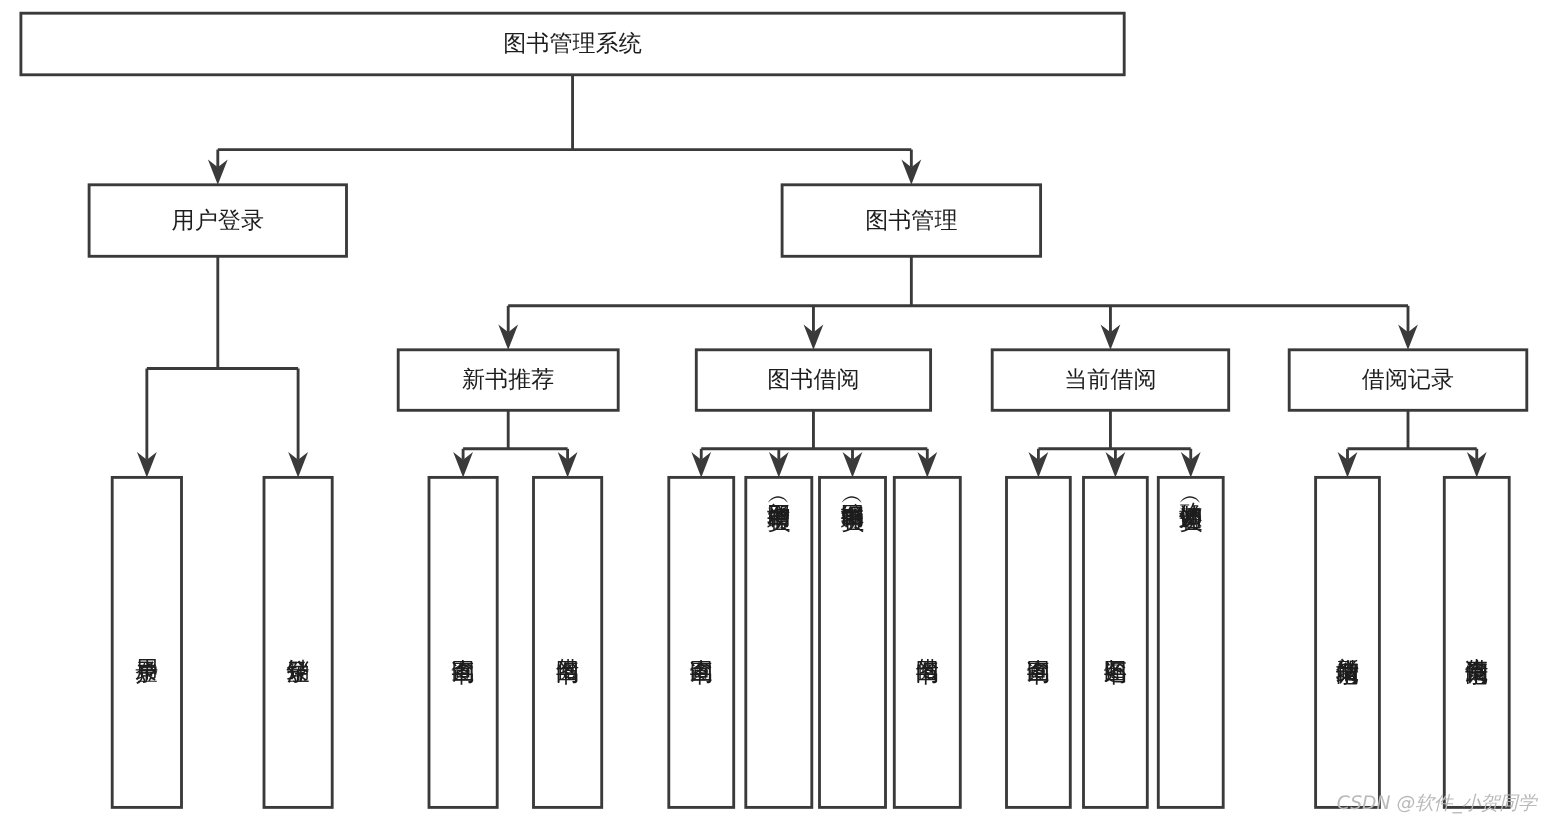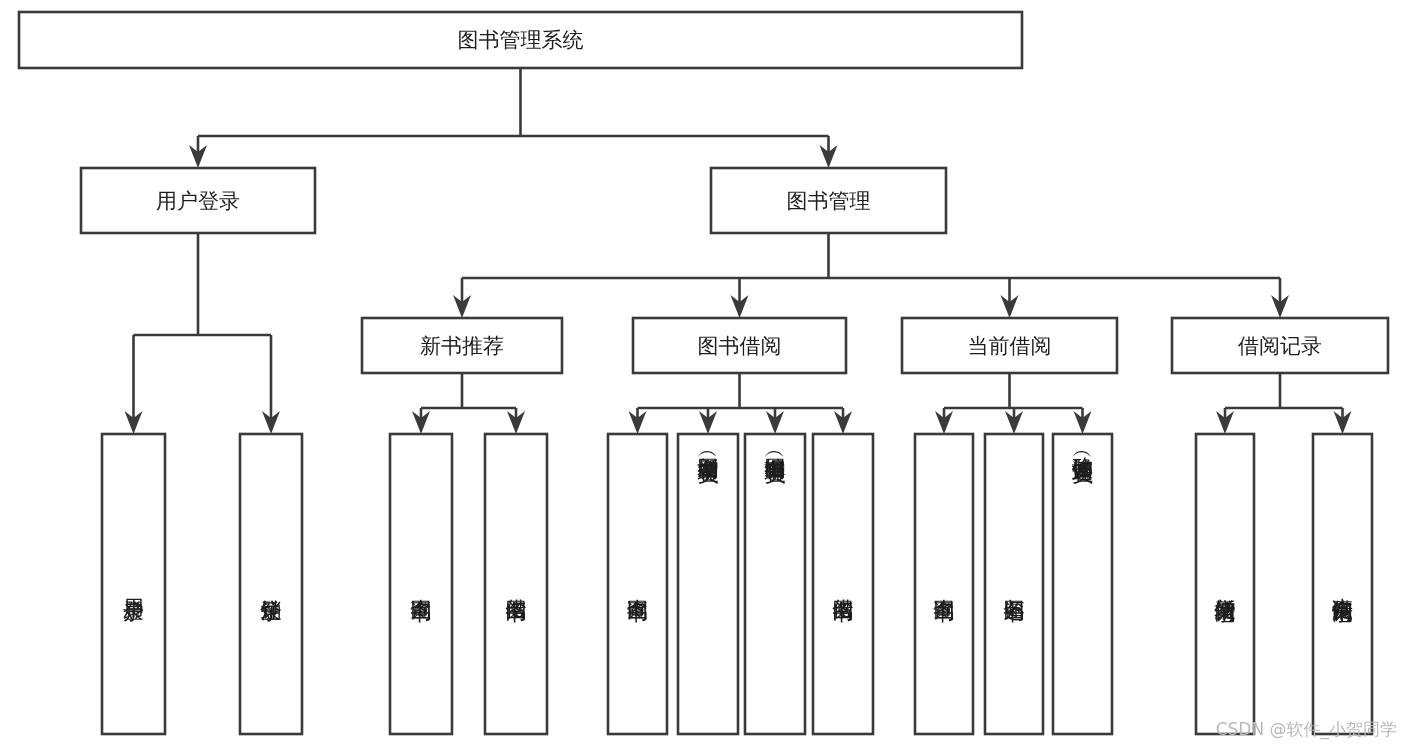--- a/index.html
+++ b/index.html
@@ -76,20 +76,21 @@
   }
   .watermark {
     position: absolute;
     right: 8px;
     bottom: 6px;
     font-family: "DejaVu Sans", "Liberation Sans", sans-serif;
     font-size: 17px;
     color: #b9b9b9;
     white-space: nowrap;
     user-select: none;
+    font-style: italic;
   }
 </style>
 </head>
 <body>
 
 <div id="diagram-root">
 
   <svg class="diagram-canvas" id="svg-layer" viewBox="0 0 1405 747">
     <g id="connector-layer">
         <polyline class="connector" points="520.5,68 520.5,136"></polyline>

